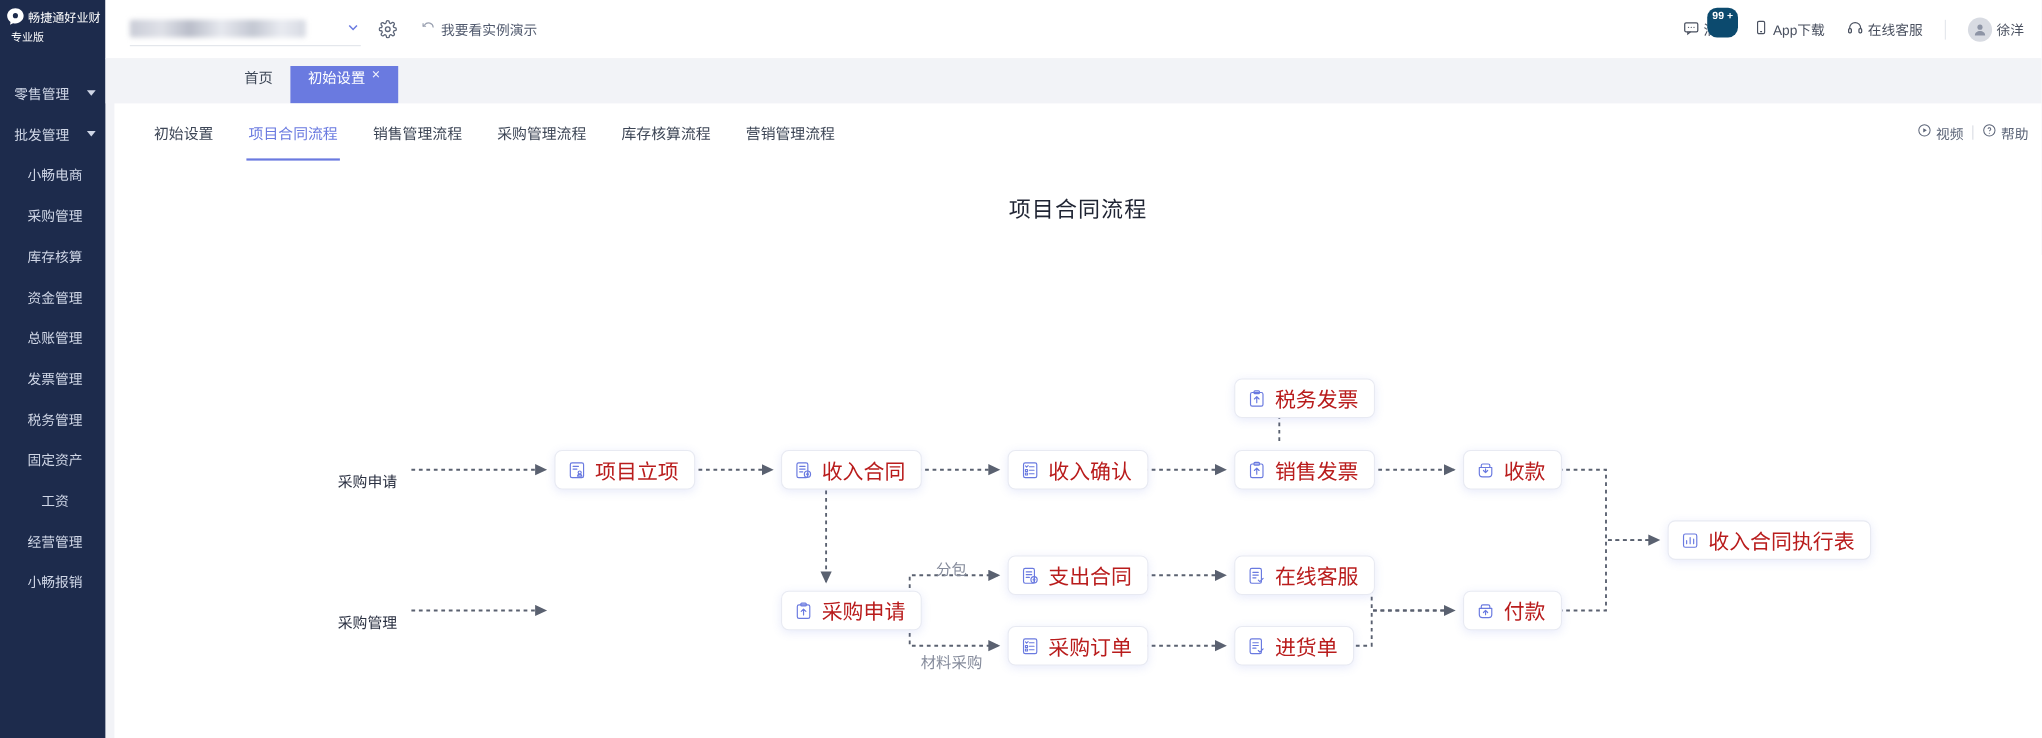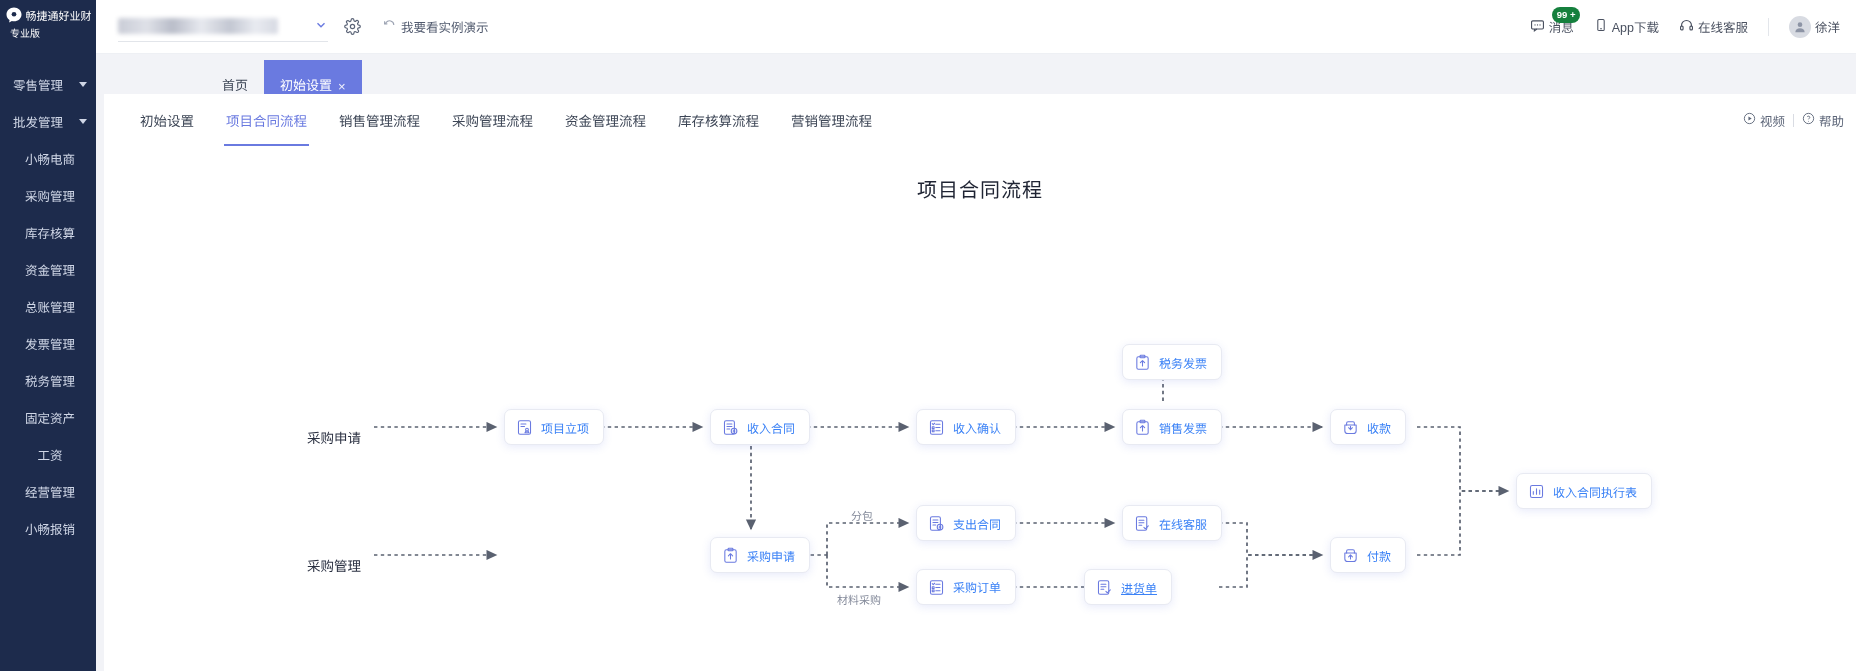--- a/index.html
+++ b/index.html
@@ -42,30 +42,30 @@
   .org-blur { width:160px; height:16px; border-radius:2px;
     background:linear-gradient(90deg,#c9ccd6 0%,#dfe1e8 18%,#b9bdc9 34%,#e7e9ef 52%,#c3c7d2 70%,#e9ebf1 86%,#d6d9e2 100%);
     filter:blur(2.2px);
   }
   .chev-down { margin-left:auto; color:#6a7ae0; font-size:13px; }
   .gear { margin-left:16px; color:#5c6578; font-size:16px; display:flex; align-items:center; cursor:pointer; }
   .demo-link { margin-left:22px; display:flex; align-items:center; gap:5px; color:#515a6e; font-size:12.5px; cursor:pointer; }
   .hdr-right { margin-left:auto; display:flex; align-items:center; gap:20px; }
   .hdr-item { display:flex; align-items:center; gap:4px; color:#4a5160; font-size:12.5px; cursor:pointer; position:relative; }
   .badge {
-    position:absolute; left:22px; top:-10px; background:#15803d; color:#fff;
-    font-size:9.5px; line-height:1; padding:3px 5px 3px 5px; border-radius:9px; white-space:nowrap; font-weight:bold;
+    position:absolute; left:22px; top:-10px; background:#0c4a6e; color:#fff;
+    font-size:9.5px; line-height:1; padding:3px 5px 14px 5px; border-radius:9px; white-space:nowrap; font-weight:bold;
   }
   .hdr-sep { width:1px; height:18px; background:#e3e6eb; }
   .avatar { width:22px;height:22px;border-radius:50%;background:#d8dbe2; display:flex;align-items:center;justify-content:center; }
   .uname { color:#4a5160; font-size:12.5px; white-space:nowrap; }
 
   
   .tabstrip { height:40px; background:#f2f3f7; display:flex; align-items:flex-end; padding-left:110px; gap:0; }
-  .tab { height:34px; padding:0 16px; display:flex; align-items:flex-end; gap:6px;
+  .tab { height:34px; padding:0 16px; display:flex; align-items:flex-start; gap:6px;
          font-size:13px; color:#3d4656; cursor:pointer; }
   .tab.home { color:#3d4656; }
   .tab.active { background:#6a7ae0; color:#ffffff; }
   .tab .x { font-size:13px; opacity:.9; }
 
   
   .card { flex:1; background:#ffffff; margin:0 0 0 8px; position:relative; overflow:hidden; }
   .subnav { height:52px; display:flex; align-items:center; padding-left:20px; position:relative; }
   .subtab { padding:0 16px; height:52px; display:flex; align-items:center; font-size:13.5px; color:#3d4656; cursor:pointer; position:relative; white-space:nowrap; }
   .subtab.active { color:#6a7ae0; }
@@ -76,27 +76,27 @@
 
   
   .canvas { position:relative; width:100%; height:calc(671px - 54px - 40px - 52px); }
   .flow-title { position:absolute; left:0; right:0; top:28px; text-align:center; font-size:20px; color:#1f2433; letter-spacing:1px; }
 
   .node {
     position:absolute; display:flex; align-items:center; gap:8px;
     height:36px; padding:0 14px 0 11px; background:#ffffff;
     border:1px solid #e8eaf2; border-radius:7px;
     box-shadow:0 2px 9px rgba(106,122,224,.16);
-    font-size:12px; color:#3b82f6; white-space:nowrap; cursor:pointer;
+    font-size:19px; color:#b91c1c; white-space:nowrap; cursor:pointer;
   }
   .node .ic { width:17px; height:17px; flex:0 0 17px; display:flex; align-items:center; justify-content:center; }
   .node .ic svg { display:block; }
 
   .rowlabel { position:absolute; font-size:13.5px; color:#2b3142; white-space:nowrap; }
-  .edgelabel { position:absolute; font-size:11px; color:#868c9c; white-space:nowrap; }
+  .edgelabel { position:absolute; font-size:14px; color:#868c9c; white-space:nowrap; }
 
   svg.edges { position:absolute; left:0; top:0; width:100%; height:100%; pointer-events:none; }
 </style>
 </head>
 <body>
 
 <div class="app">
 
   <aside class="sidebar">
     <div class="brand">
@@ -238,21 +238,20 @@
           <span class="x">×</span>
         </div>
       </div>
 
     <div class="card">
       <div class="subnav" id="subnav">
         <div class="subtab">初始设置</div>
           <div class="subtab active">项目合同流程</div>
           <div class="subtab">销售管理流程</div>
           <div class="subtab">采购管理流程</div>
-          <div class="subtab">资金管理流程</div>
           <div class="subtab">库存核算流程</div>
           <div class="subtab">营销管理流程</div>
           <div class="subnav-right">
           <span class="snr-item">
             <span>
               <svg width="13" height="13" viewBox="0 0 24 24" fill="none" stroke="#5c6578" stroke-width="1.7">
                 <circle cx="12" cy="12" r="9.5"></circle>
                   <path d="M10 8.3l6 3.7-6 3.7z" fill="#5c6578" stroke="none"></path>
               </svg>
             </span>
@@ -424,21 +423,21 @@
               <svg width="17" height="17" viewBox="0 0 24 24" fill="none" stroke="#6a7ae0" stroke-width="1.5" stroke-linecap="round" stroke-linejoin="round">
                 <rect x="3.5" y="2.5" width="17" height="19" rx="2.2"></rect>
                 <path d="M11 7.5h6M11 12h6M11 16.5h6"></path>
                 <path d="M6 6.5l1.4 1.5L9.4 6"></path>
                 <rect x="6" y="11" width="2.6" height="2.6"></rect>
                 <rect x="6" y="15.5" width="2.6" height="2.6"></rect>
               </svg>
             </span>
             <span>采购订单</span>
           </div>
-          <div class="node" style="left: 980px; top: 423px; text-decoration: underline;">
+          <div class="node" style="left: 1018px; top: 423px;">
             <span class="ic">
               <svg width="17" height="17" viewBox="0 0 24 24" fill="none" stroke="#6a7ae0" stroke-width="1.5" stroke-linecap="round" stroke-linejoin="round">
                 <rect x="3.5" y="2.5" width="14.5" height="19" rx="2.2"></rect>
                 <path d="M7 7.5h7M7 11h7M7 14.5h4"></path>
                 <path d="M14 17.5l2 2 4.2-4.2"></path>
               </svg>
             </span>
             <span>进货单</span>
           </div>
           <div class="node" style="left: 1226px; top: 391px;">

